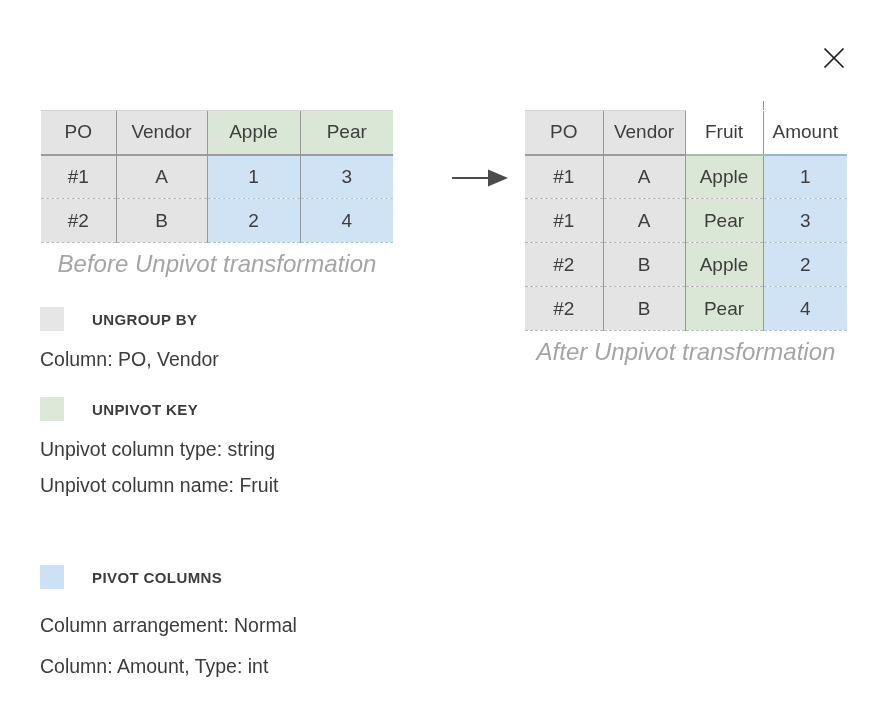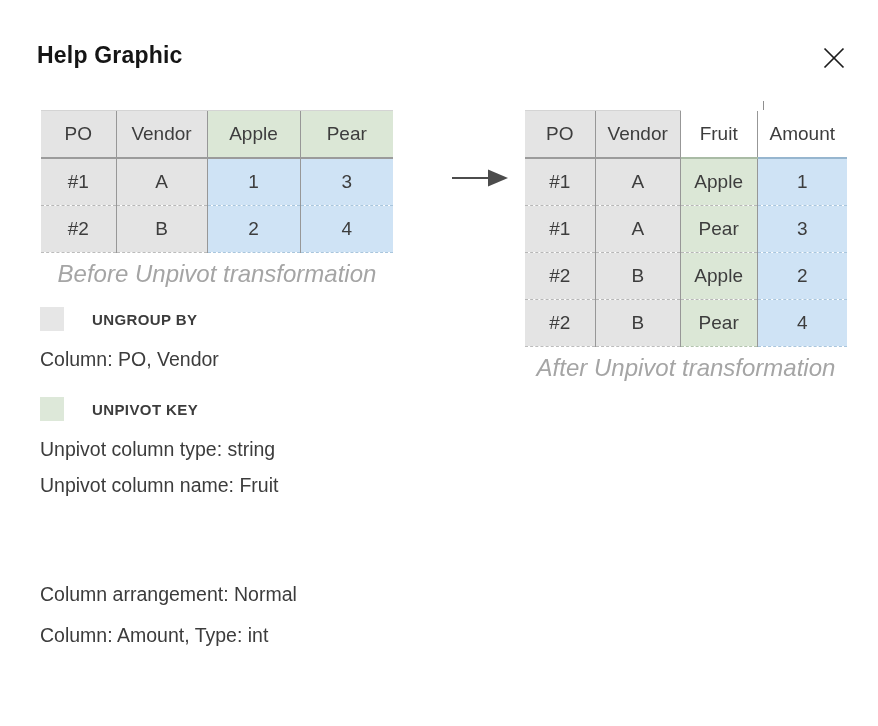--- a/index.html
+++ b/index.html
@@ -17,21 +17,21 @@
   .close-btn {
     position:absolute; right:30px; top:44px; width:28px; height:28px;
     background:none; border:none; padding:0; cursor:pointer;
     display:flex; align-items:center; justify-content:center;
   }
 
   
   .tbl { border-collapse:collapse; table-layout:fixed; }
   .tbl th, .tbl td {
     text-align:center; vertical-align:middle; font-weight:normal;
-    font-size:19px; color:#3d3d3d; height:44px; padding:12px; overflow:hidden;
+    font-size:19px; color:#3d3d3d; height:44px; padding:4px; overflow:hidden;
   }
   .g     { background:#e4e4e4; }
   .green { background:#dbe7d6; }
   .b     { background:#cfe3f5; }
   .white { background:#ffffff; }
   .vline { border-left:1px solid #979797; }
   .hdr th { border-bottom:2px solid #9b9b9b; }
   .hdr th.g, .hdr th.green { border-top:1px solid #d4d4d4; }
   .hdr th.under-green { border-bottom-color:#a9bba5; }
   .hdr th.under-blue  { border-bottom-color:#97b6cf; }
@@ -71,21 +71,20 @@
   }
   .legend-head + .legend-line { margin-top:16px; }
   .sec3 .legend-line { margin-top:19px; }
   .sec3 .legend-head + .legend-line { margin-top:24px; }
 </style>
 </head>
 <body>
 
 <div class="dialog">
 
-  <div class="title">Help Graphic</div>
 
   <button class="close-btn">
     <svg width="26" height="26" viewBox="0 0 26 26">
       <line x1="3.5" y1="3.5" x2="22.5" y2="22.5" stroke="#1c1c1c" stroke-width="1.7"></line>
       <line x1="22.5" y1="3.5" x2="3.5" y2="22.5" stroke="#1c1c1c" stroke-width="1.7"></line>
     </svg>
   </button>
 
   <div class="before-wrap">
     <table class="tbl">
@@ -180,17 +179,21 @@
   <div class="legend sec2">
     <div class="legend-head">
       <span class="sw sw-green"></span>
       <span class="legend-title">UNPIVOT KEY</span>
     </div>
     <div class="legend-line">Unpivot column type: string</div>
     <div class="legend-line">Unpivot column name: Fruit</div>
   </div>
 
   <div class="legend sec3">
+    <div class="legend-head">
+      <span class="sw sw-blue"></span>
+      <span class="legend-title">PIVOT COLUMNS</span>
+    </div>
     <div class="legend-line">Column arrangement: Normal</div>
     <div class="legend-line">Column: Amount, Type: int</div>
   </div>
 
 </div>
 
 </body></html>

